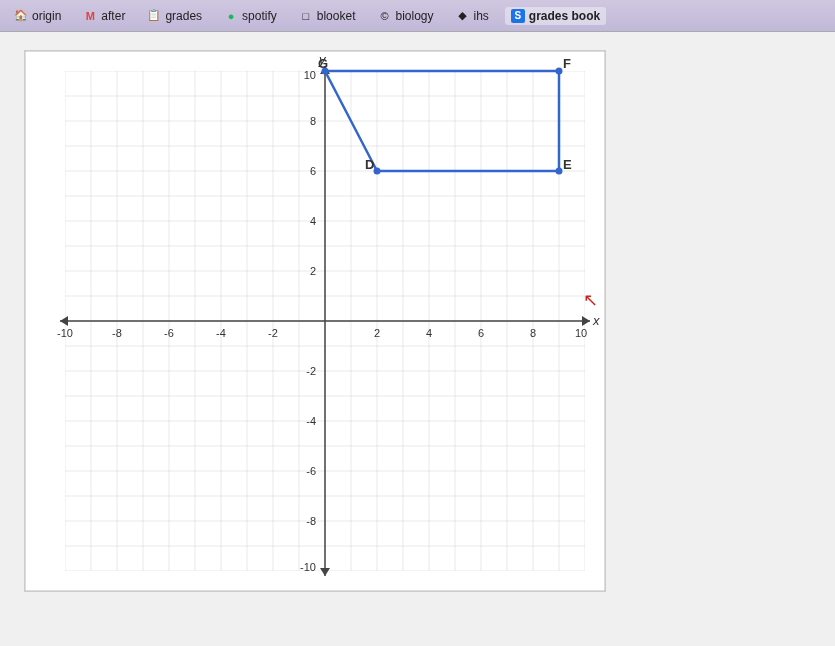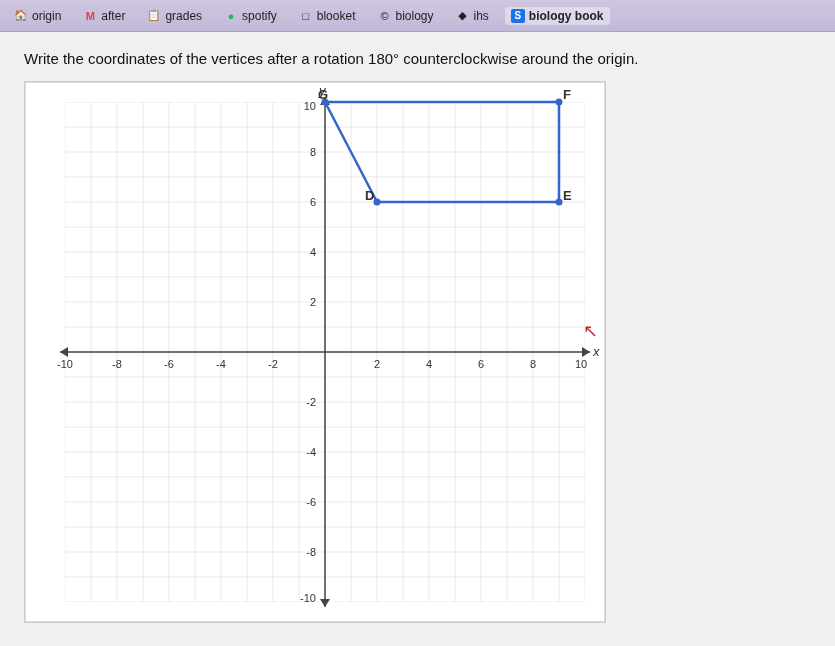--- a/index.html
+++ b/index.html
@@ -99,26 +99,25 @@
   <div class="tab-item">
     <span class="tab-icon">©</span>
     <span>biology</span>
   </div>
   <div class="tab-item">
     <span class="tab-icon">◆</span>
     <span>ihs</span>
   </div>
   <div class="tab-item tab-active">
     <span class="tab-icon" style="background:#1a73e8;color:white;font-size:10px;padding:1px 2px;border-radius:2px;">S</span>
-    <span>biology book</span>
+    <span>grades book</span>
   </div>
 </div>
 
 <div id="main-content">
-  <p id="question-text">Write the coordinates of the vertices after a rotation 180° counterclockwise around the origin.</p>
 
   <div id="graph-container">
     
     <svg id="graph" width="580" height="540" viewBox="0 0 580 540">
 
       <rect x="0" y="0" width="580" height="540" fill="white" stroke="#bbb"></rect>
 
       <defs>
         <clipPath id="graphClip">
           <rect x="40" y="20" width="520" height="500"></rect>

